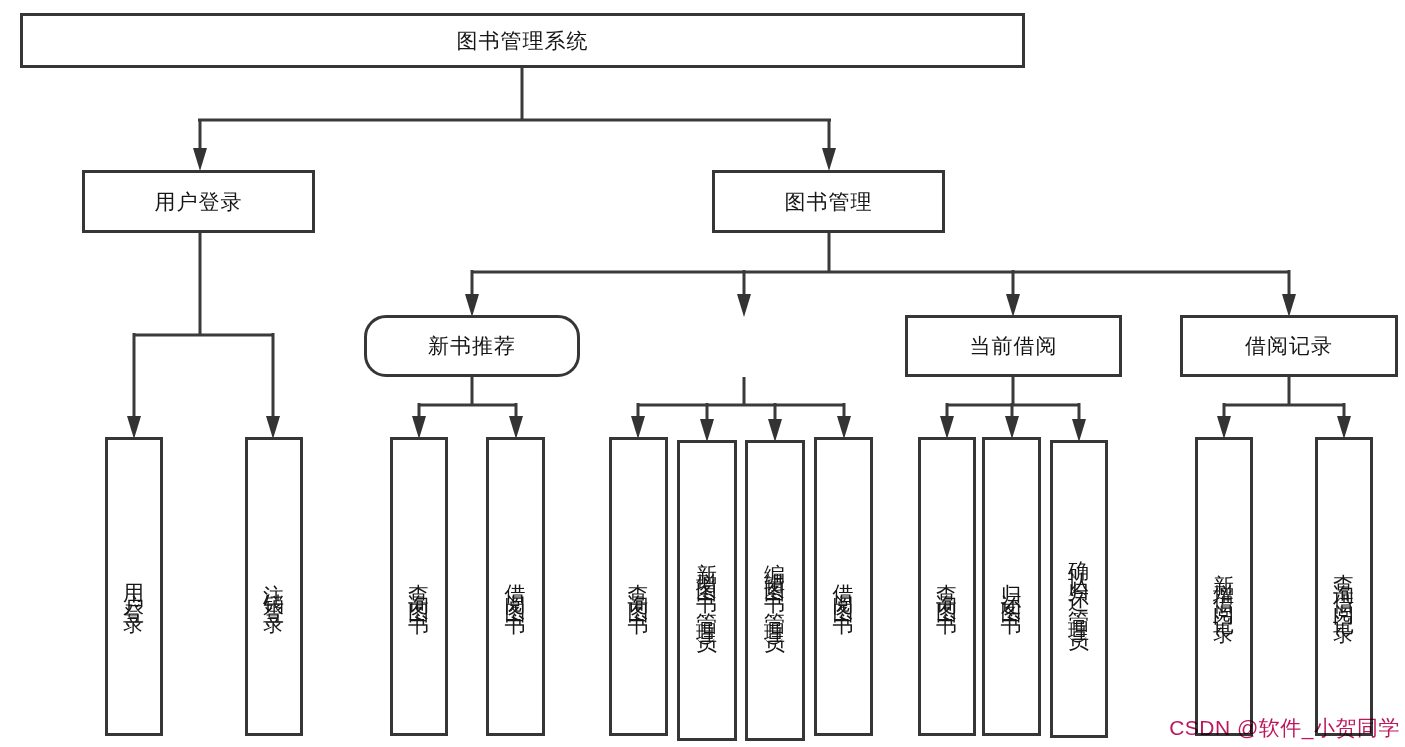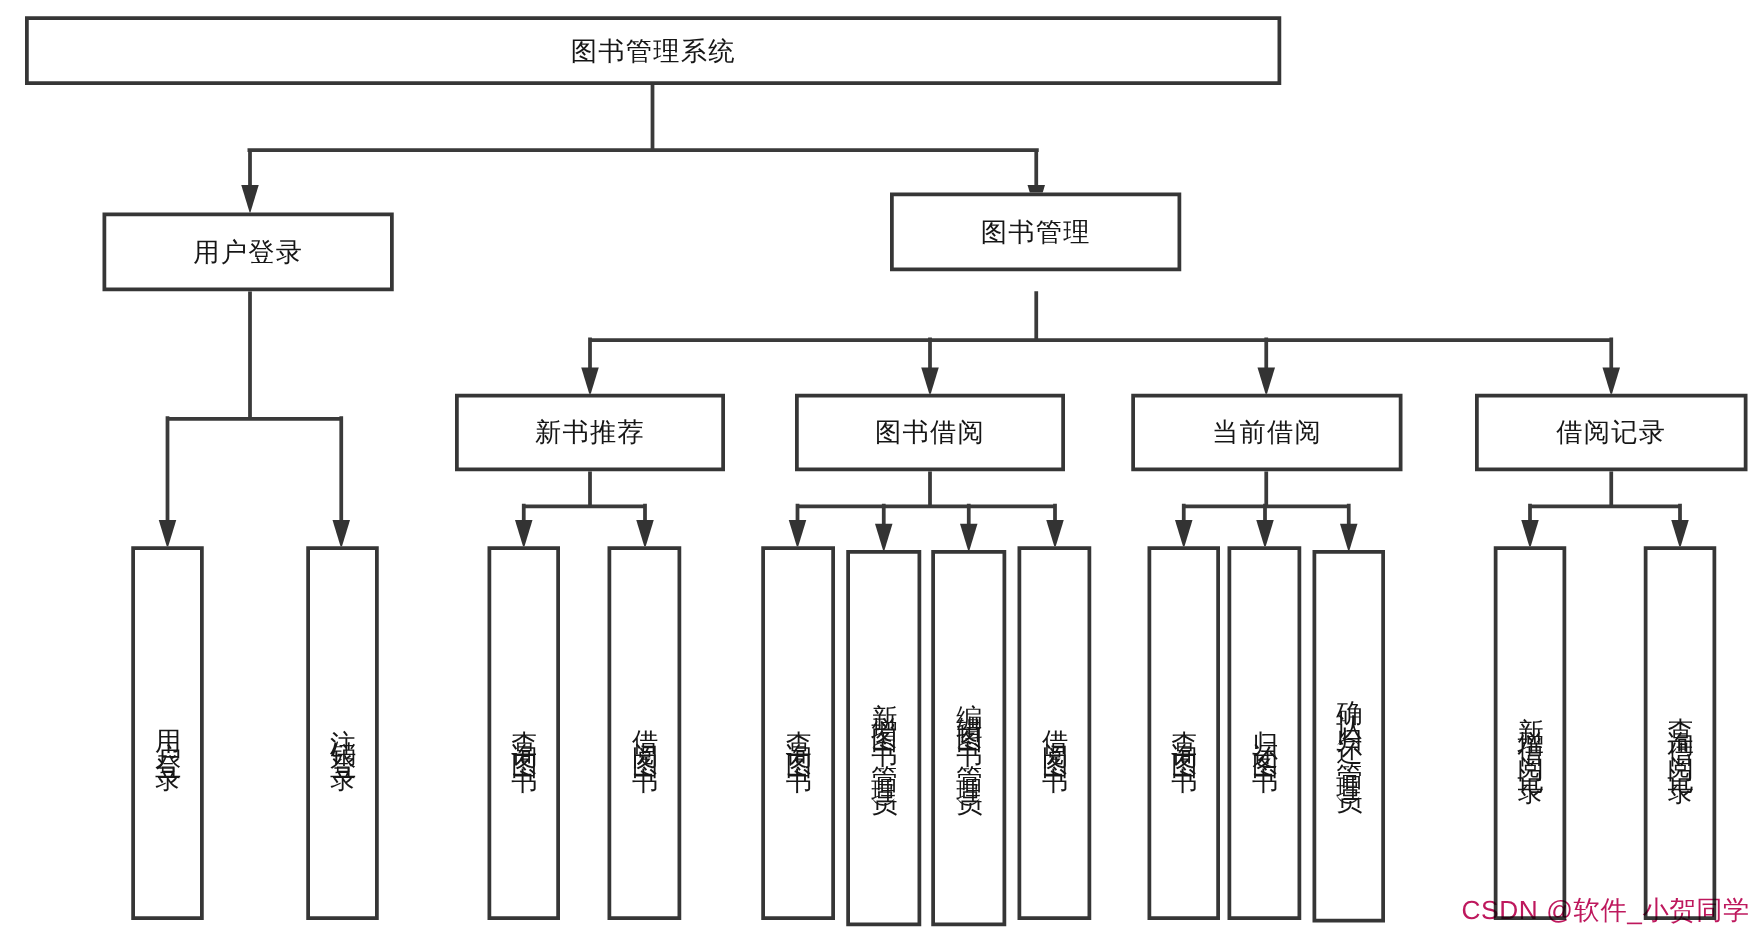--- a/index.html
+++ b/index.html
@@ -64,24 +64,23 @@
       <polygon points="1005,416 1019,416 1012,439"></polygon>
       <polygon points="1072,419 1086,419 1079,442"></polygon>
       <polygon points="1217,416 1231,416 1224,439"></polygon>
       <polygon points="1337,416 1351,416 1344,439"></polygon>
     </g>
   </svg>
 
   <div class="node hbox" style="left:20px;top:13px;width:1005px;height:55px;">图书管理系统</div>
 
   <div class="node hbox" style="left:82px;top:170px;width:233px;height:63px;">用户登录</div>
-  <div class="node hbox" style="left:712px;top:154px;width:233px;height:63px;">图书管理</div>
+  <div class="node hbox" style="left:712px;top:170px;width:233px;height:63px;">图书管理</div>
 
-  <div class="node hbox" style="left:364px;top:315px;width:216px;height:62px;">新书推荐</div>
-  <div class="node hbox" style="left:636px;top:315px;width:216px;height:62px;">图书借阅</div>
+  <div class="node hbox" style="left:364px;top:315px;width:216px;height:62px;border-radius:22px;">新书推荐</div>
   <div class="node hbox" style="left:905px;top:315px;width:217px;height:62px;text-align:center;">当前借阅</div>
   <div class="node hbox" style="left:1180px;top:315px;width:218px;height:62px;">借阅记录</div>
 
   <div class="node vbox" style="left:105px;top:437px;width:58px;height:299px;">用户登录</div>
   <div class="node vbox" style="left:245px;top:437px;width:58px;height:299px;">注销登录</div>
 
   <div class="node vbox" style="left:390px;top:437px;width:58px;height:299px;">查询图书</div>
   <div class="node vbox" style="left:486px;top:437px;width:59px;height:299px;">借阅图书</div>
 
   <div class="node vbox" style="left:609px;top:437px;width:59px;height:299px;">查询图书</div>

